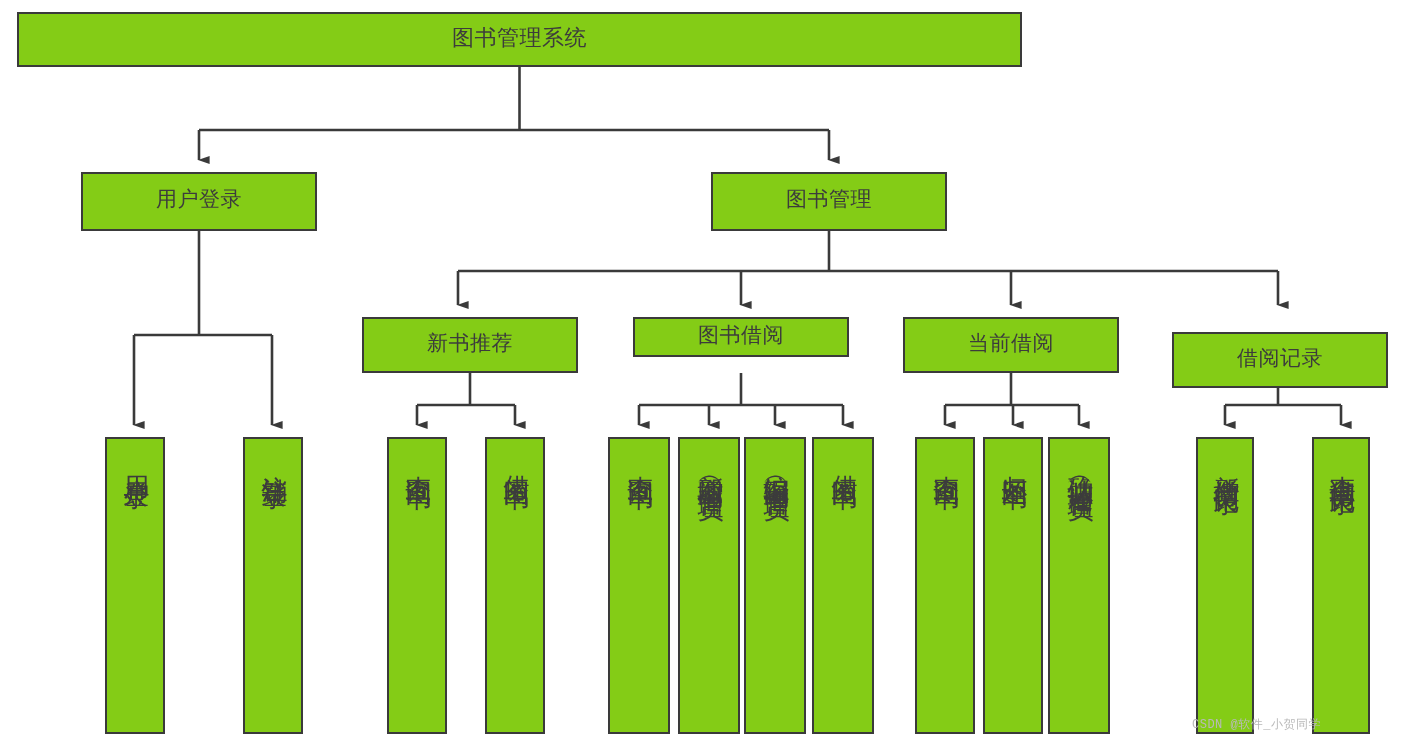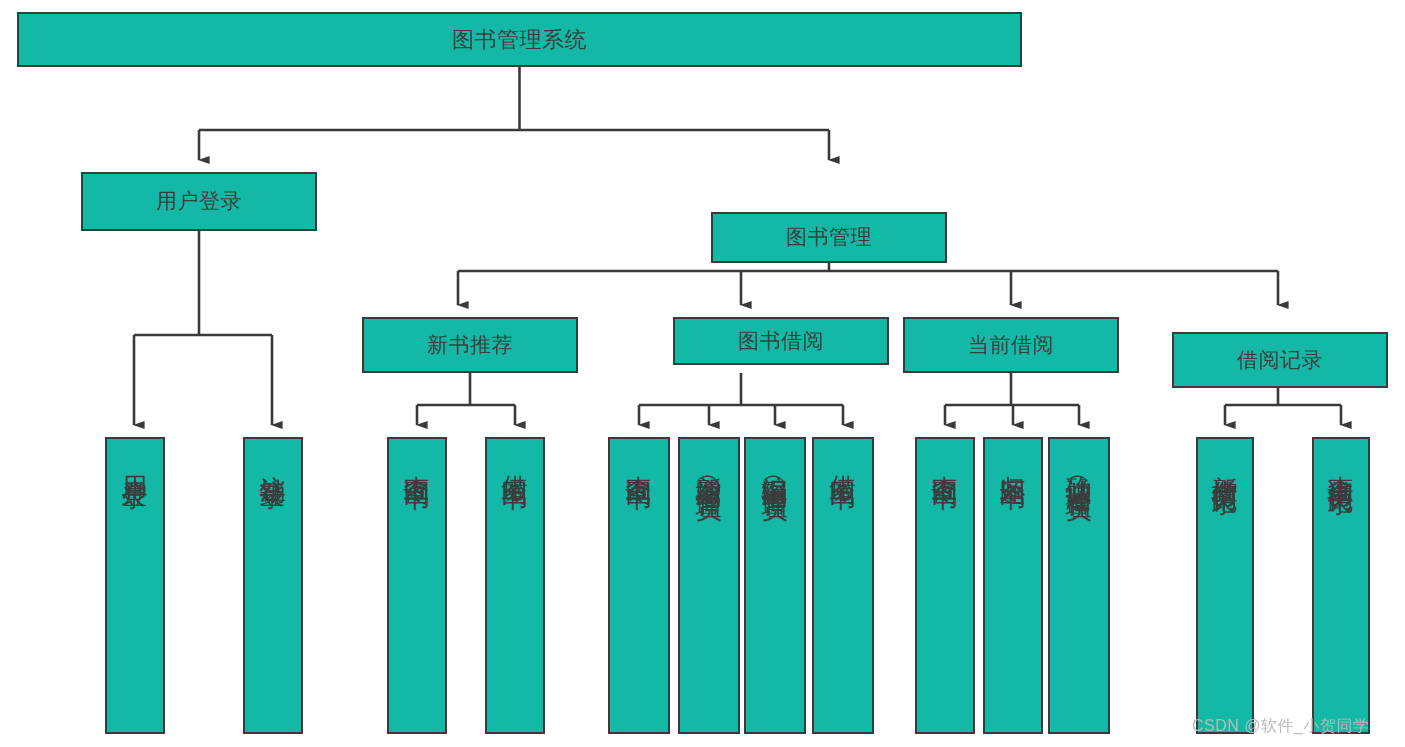--- a/index.html
+++ b/index.html
@@ -17,26 +17,27 @@
   }
   svg#wires{
     position:absolute;
     left:0; top:0;
     width:1405px; height:747px;
     pointer-events:none;
   }
   .node{
     position:absolute;
     box-sizing:border-box;
-    background:#14b8a6;
+    background:#84cc16;
     border:2px solid #3a3a3a;
     display:flex;
     align-items:center;
     justify-content:center;
     color:#3c3c3c;
+    font-family:Liberation Mono, monospace;
   }
   .node .label{
     display:block;
     text-align:center;
     line-height:1.26;
     letter-spacing:0.5px;
     white-space:pre-line;
   }
   
   .node.horiz .label{
@@ -53,25 +54,26 @@
   }
   .node.vert .label{
     writing-mode:vertical-rl;
     text-orientation:upright;
     font-size:26px;
     line-height:1.0;
     letter-spacing:3px;
   }
   .watermark{
     position:absolute;
-    font-size:16px;
+    font-size:12px;
     color:#b9b9b9;
     white-space:nowrap;
     letter-spacing:0.5px;
     user-select:none;
+    font-family:Liberation Mono, monospace;
   }
 </style>
 </head>
 <body>
 
 <div id="canvas" style="background: rgb(255, 255, 255);">
 
   <svg id="wires" viewBox="0 0 1405 747" xmlns="http://www.w3.org/2000/svg">
     <defs>
       <marker id="arrowhead" markerWidth="10" markerHeight="12" refX="4.2" refY="10.6" orient="auto" markerUnits="userSpaceOnUse">
@@ -125,28 +127,28 @@
     </g>
   </svg>
 
   <div class="node root horiz" style="left: 17px; top: 12px; width: 1005px; height: 55px; border-color: rgb(58, 58, 58); color: rgb(60, 60, 60);">
     <span class="label">图书管理系统</span>
   </div>
 
   <div class="node horiz" style="left: 81px; top: 172px; width: 236px; height: 59px; border-color: rgb(58, 58, 58); color: rgb(60, 60, 60);">
     <span class="label">用户登录</span>
   </div>
-  <div class="node horiz" style="left: 711px; top: 172px; width: 236px; height: 51px; border-color: rgb(58, 58, 58); color: rgb(60, 60, 60); margin-top: 40px;">
+  <div class="node horiz" style="left: 711px; top: 172px; width: 236px; height: 59px; border-color: rgb(58, 58, 58); color: rgb(60, 60, 60);">
     <span class="label">图书管理</span>
   </div>
 
   <div class="node horiz" style="left: 362px; top: 317px; width: 216px; height: 56px; border-color: rgb(58, 58, 58); color: rgb(60, 60, 60);">
     <span class="label">新书推荐</span>
   </div>
-  <div class="node horiz" style="left: 633px; top: 317px; width: 216px; height: 48px; border-color: rgb(58, 58, 58); color: rgb(60, 60, 60); margin-left: 40px;">
+  <div class="node horiz" style="left: 633px; top: 317px; width: 216px; height: 40px; border-color: rgb(58, 58, 58); color: rgb(60, 60, 60);">
     <span class="label">图书借阅</span>
   </div>
   <div class="node horiz" style="left: 903px; top: 317px; width: 216px; height: 56px; border-color: rgb(58, 58, 58); color: rgb(60, 60, 60); align-items: center;">
     <span class="label">当前借阅</span>
   </div>
   <div class="node horiz" style="left: 1172px; top: 317px; width: 216px; height: 56px; border-color: rgb(58, 58, 58); color: rgb(60, 60, 60); margin-top: 15px;">
     <span class="label">借阅记录</span>
   </div>
 
   <div class="node vert" style="left: 105px; top: 437px; width: 60px; height: 297px; border-color: rgb(58, 58, 58); color: rgb(60, 60, 60);">

